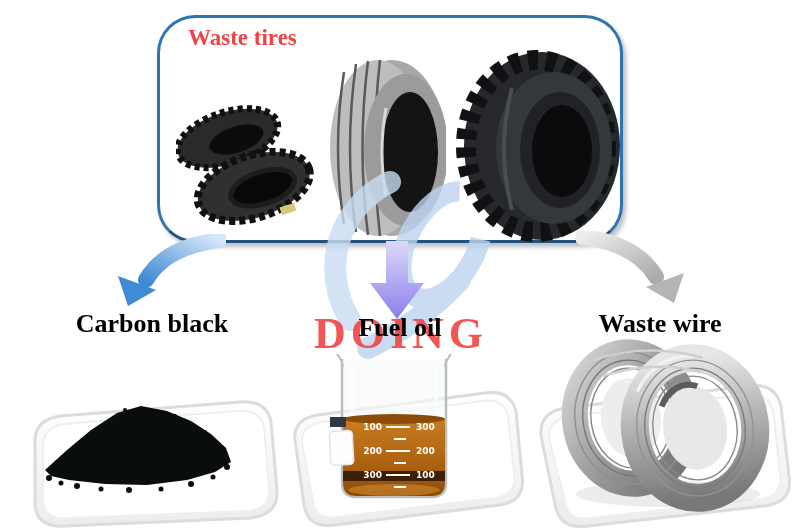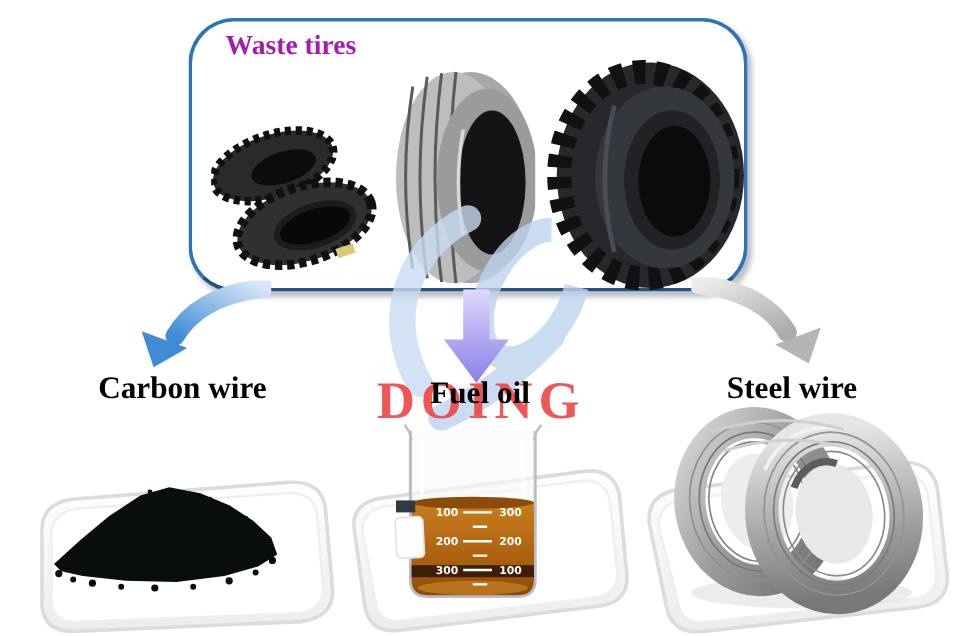--- a/index.html
+++ b/index.html
@@ -2,21 +2,21 @@
 <html><head>
 <meta charset="utf-8">
 <style>
   html,body{margin:0;padding:0;background:#fff;}
   .stage{position:relative;width:803px;height:530px;background:#fff;overflow:hidden;
          font-family:"Liberation Serif",serif;}
   .abs{position:absolute;}
   .waste-box{left:157px;top:15px;width:460px;height:222px;background:#fff;
     border:3px solid #2e74b5;border-bottom-color:#24527e;border-radius:38px;
     box-shadow:3px 4px 4px rgba(120,130,148,.5);z-index:2;}
-  .waste-title{left:188px;top:25px;z-index:4;font-weight:bold;font-size:23px;color:#a21caf;}
+  .waste-title{left:188px;top:25px;z-index:4;font-weight:bold;font-size:23px;color:#ef4444;}
   .tires{z-index:3;}
   .watermark-mark{left:292px;top:160px;width:220px;height:202px;z-index:5;opacity:.8;pointer-events:none;}
   .watermark-text{left:283px;top:308px;width:236px;text-align:center;z-index:5;
     font-weight:bold;font-size:44px;letter-spacing:5px;color:#ef4444;opacity:.9;pointer-events:none;}
   .arrow{z-index:6;}
   .plabel{z-index:10;text-align:center;font-weight:bold;font-size:26px;color:#000;}
   .plabel.carbon{left:52px;top:309px;width:200px;}
   .plabel.fuel{left:310px;top:313px;width:180px;}
   .plabel.steel{left:562px;top:309px;width:196px;}
   .product{z-index:3;}
@@ -95,23 +95,23 @@
     <defs>
       <linearGradient id="lgGray" x1="0" y1="0" x2="1" y2="1">
         <stop offset="0" stop-color="#ececec"></stop>
           <stop offset="1" stop-color="#ababab"></stop>
       </linearGradient>
     </defs>
     <path d="M6,6 C40,10 66,22 80,46" fill="none" stroke="url(#lgGray)" stroke-width="16" stroke-linecap="round"></path>
     <polygon points="98,72 108,42 70,56" fill="#b5b5b5"></polygon>
   </svg>
 
-  <div class="abs plabel carbon">Carbon wire</div>
+  <div class="abs plabel carbon">Carbon black</div>
   <div class="abs plabel fuel">Fuel oil</div>
-  <div class="abs plabel steel">Steel wire</div>
+  <div class="abs plabel steel">Waste wire</div>
 
   <svg class="abs product" style="left:5px;top:350px;" width="285" height="178" viewBox="0 0 285 178">
     <defs>
       <linearGradient id="trayG1" x1="0" y1="0" x2="0" y2="1">
         <stop offset="0" stop-color="#ffffff"></stop>
           <stop offset="1" stop-color="#ececec"></stop>
       </linearGradient>
     </defs>
     <path d="M30,95 Q28,70 55,66 L235,52 Q262,50 266,72 L272,140 Q274,164 246,168 L60,176 Q32,178 30,155 Z" fill="url(#trayG1)" stroke="#dcdcdc" stroke-width="3"></path>
     <path d="M38,98 Q37,78 58,74 L232,61 Q255,59 259,77 L264,138 Q266,158 244,161 L62,168 Q40,170 38,152 Z" fill="#ffffff" stroke="#efefef" stroke-width="2"></path>

